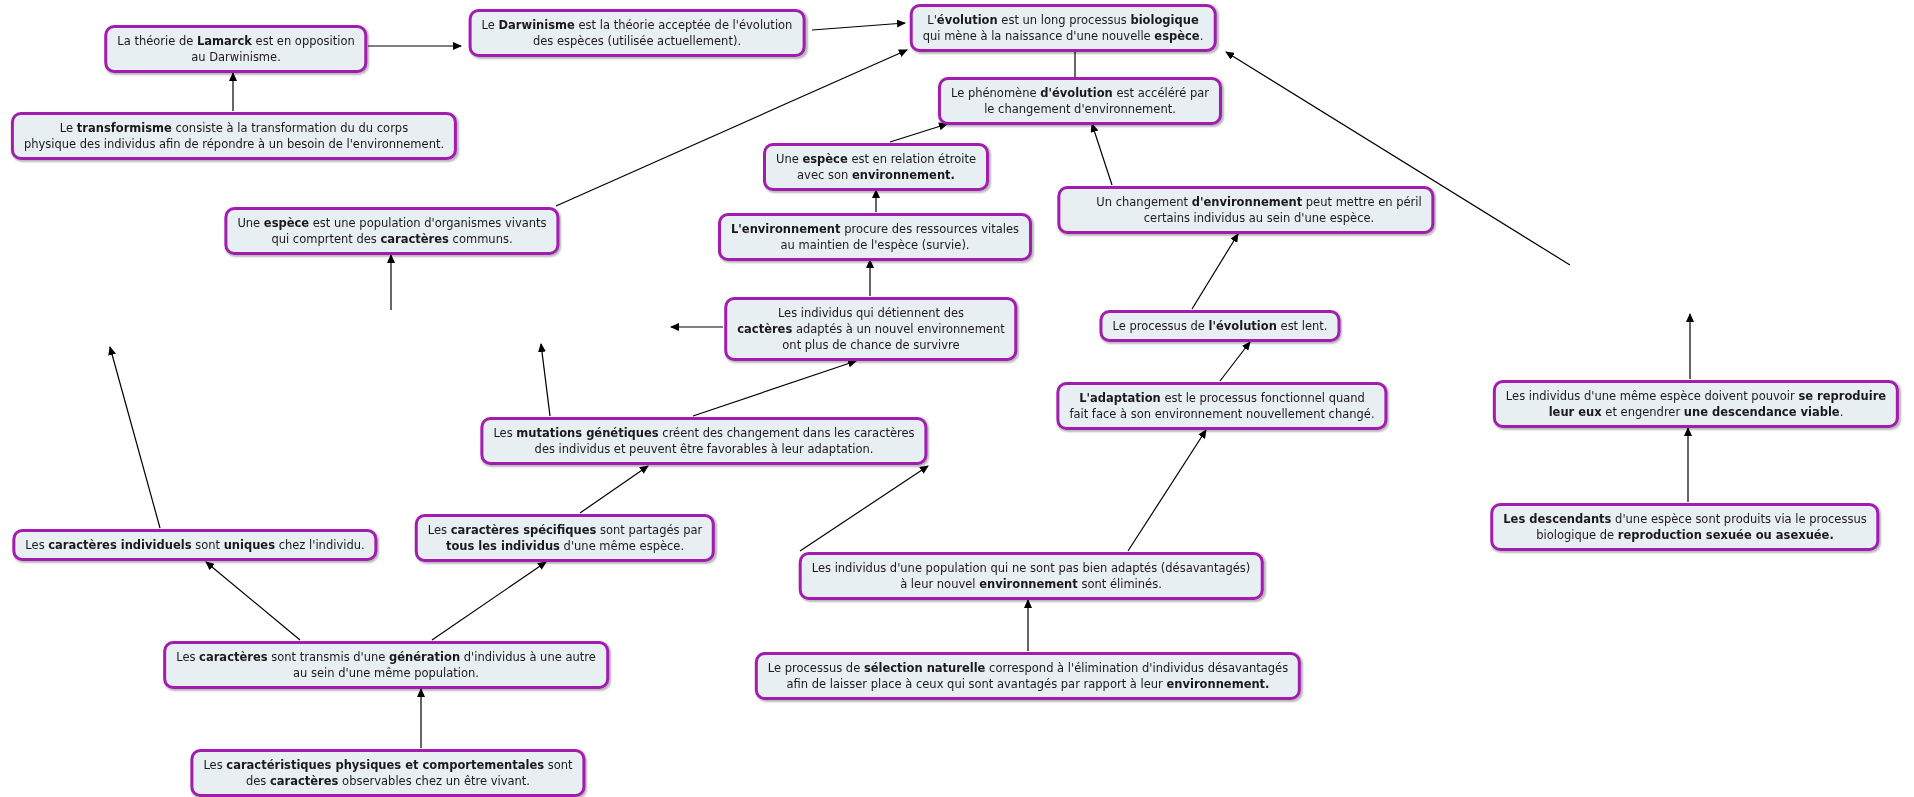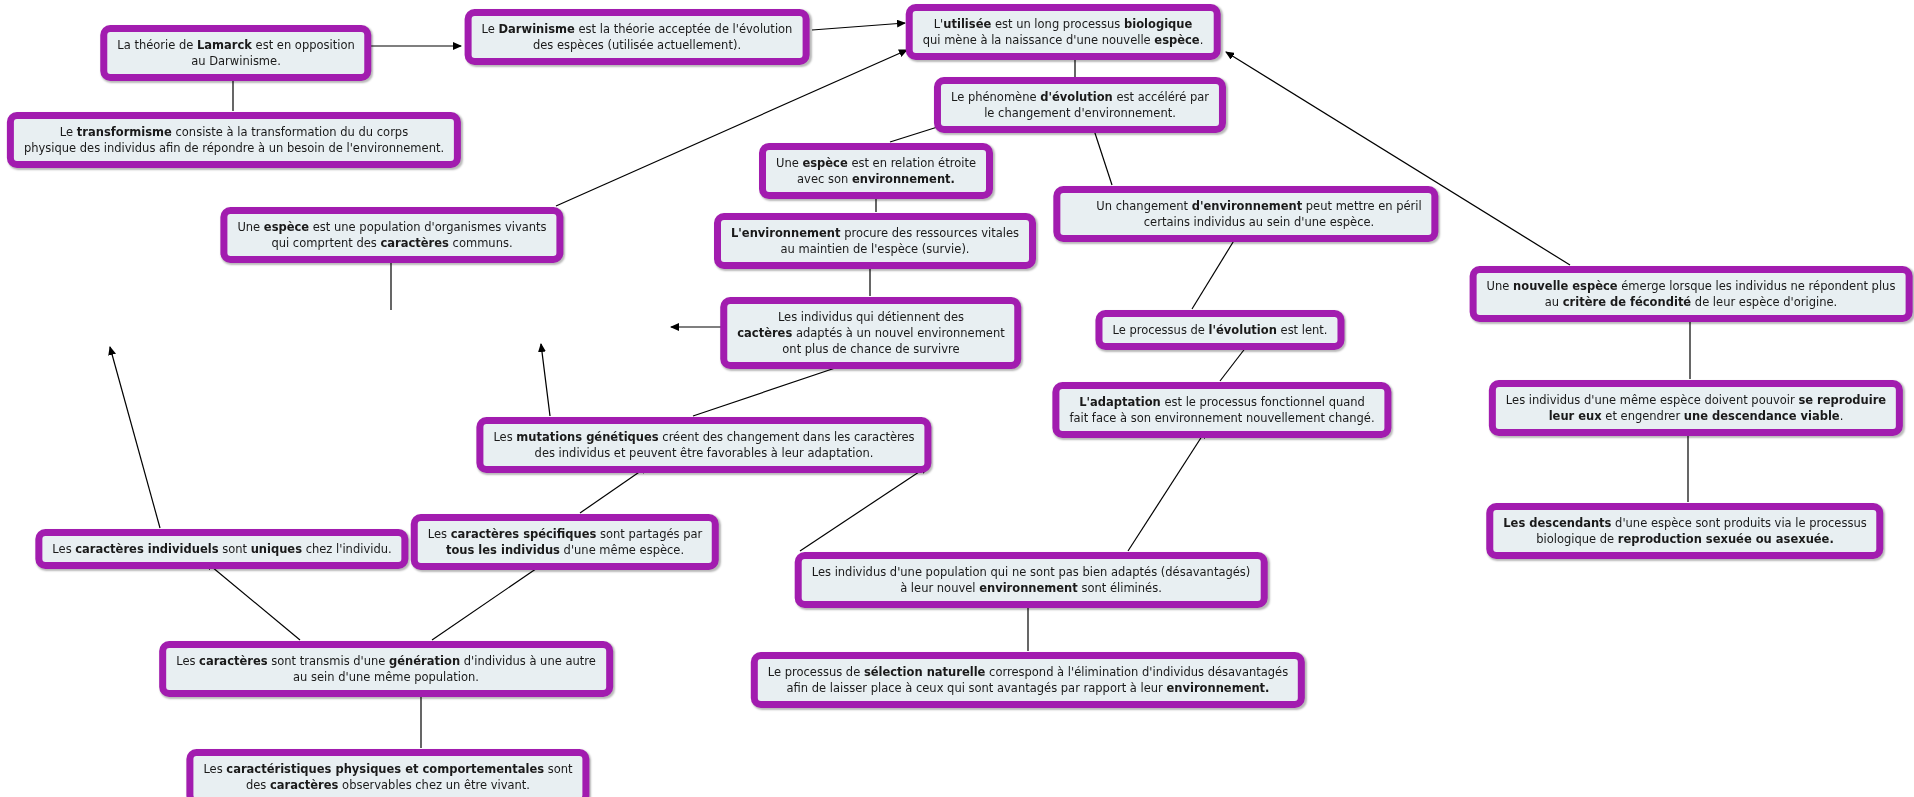--- a/index.html
+++ b/index.html
@@ -25,21 +25,21 @@
   }
   #edge-layer line {
     stroke: #000000;
     stroke-width: 1.2;
   }
   .node {
     position: absolute;
     transform: translateX(-50%);
     box-sizing: border-box;
     background: #e8eff2;
-    border: 7px solid #a21caf;
+    border: 3px solid #a21caf;
     border-radius: 10px;
     box-shadow: 1.5px 1.5px 2px rgba(0,0,0,0.28);
     color: #1a1a1a;
     font-size: 11.5px;
     line-height: 16px;
     padding: 5px 10px;
     text-align: center;
     white-space: pre;
     z-index: 2;
   }
@@ -84,45 +84,43 @@
         <line x1="421" y1="748" x2="421" y2="689" marker-end="url(#arrowhead)"></line>
       </g>
   </svg>
 
 <div class="node" style="left: 236px; top: 25px;"><span>La théorie de </span><b>Lamarck</b><span> est en opposition
 au Darwinisme.</span></div>
     <div class="node" style="left: 234px; top: 112px; border-radius: 10px;"><span>Le </span><b>transformisme</b><span> consiste à la transformation du du corps
 physique des individus afin de répondre à un besoin de l'environnement.</span></div>
     <div class="node" style="left: 637px; top: 9px;"><span>Le </span><b>Darwinisme</b><span> est la théorie acceptée de l'évolution
 des espèces (utilisée actuellement).</span></div>
-    <div class="node" style="left: 1063px; top: 4px;"><span>L'</span><b>utilisée</b><span> est un long processus </span><b>biologique</b><span>
+    <div class="node" style="left: 1063px; top: 4px;"><span>L'</span><b>évolution</b><span> est un long processus </span><b>biologique</b><span>
 qui mène à la naissance d'une nouvelle </span><b>espèce</b><span>.</span></div>
     <div class="node" style="left: 1080px; top: 77px;"><span>Le phénomène </span><b>d'évolution</b><span> est accéléré par
 le changement d'environnement.</span></div>
     <div class="node" style="left: 876px; top: 143px;"><span>Une </span><b>espèce</b><span> est en relation étroite
 avec son </span><b>environnement.</b></div>
     <div class="node" style="left: 875px; top: 213px;"><b>L'environnement</b><span> procure des ressources vitales
 au maintien de l'espèce (survie).</span></div>
     <div class="node" style="left: 1246px; top: 186px; padding-left: 36px;"><span>Un changement </span><b>d'environnement</b><span> peut mettre en péril
 certains individus au sein d'une espèce.</span></div>
     <div class="node" style="left: 392px; top: 207px;"><span>Une </span><b>espèce</b><span> est une population d'organismes vivants
 qui comprtent des </span><b>caractères</b><span> communs.</span></div>
     <div class="node" style="left: 871px; top: 297px;"><span>Les individus qui détiennent des
 </span><b>cactères</b><span> adaptés à un nouvel environnement
 ont plus de chance de survivre</span></div>
     <div class="node" style="left: 1220px; top: 310px;"><span>Le processus de </span><b>l'évolution</b><span> est lent.</span></div>
-    <div class="node" style="left: 1691px; top: 266px;"><span>Une </span><b>nouvelle espèce</b><span> émerge lorsque les individus ne répondent plus
-au </span><b>critère de fécondité</b><span> de leur espèce d'origine.</span></div>
     <div class="node" style="left: 1222px; top: 382px;"><b>L'adaptation</b><span> est le processus fonctionnel quand
 fait face à son environnement nouvellement changé.</span></div>
     <div class="node" style="left: 1696px; top: 380px;"><span>Les individus d'une même espèce doivent pouvoir </span><b>se reproduire</b><span>
 </span><b>leur eux</b><span> et engendrer </span><b>une descendance viable</b><span>.</span></div>
     <div class="node" style="left: 704px; top: 417px;"><span>Les </span><b>mutations génétiques</b><span> créent des changement dans les caractères
 des individus et peuvent être favorables à leur adaptation.</span></div>
-    <div class="node" style="left: 195px; top: 529px; margin-left: 27px;"><span>Les </span><b>caractères individuels</b><span> sont </span><b>uniques</b><span> chez l'individu.</span></div>
+    <div class="node" style="left: 195px; top: 529px;"><span>Les </span><b>caractères individuels</b><span> sont </span><b>uniques</b><span> chez l'individu.</span></div>
     <div class="node" style="left: 565px; top: 514px;"><span>Les </span><b>caractères spécifiques</b><span> sont partagés par
 </span><b>tous les individus</b><span> d'une même espèce.</span></div>
     <div class="node" style="left: 1685px; top: 503px;"><b>Les descendants</b><span> d'une espèce sont produits via le processus
 biologique de </span><b>reproduction sexuée ou asexuée.</b></div>
     <div class="node" style="left: 1031px; top: 552px;"><span>Les individus d'une population qui ne sont pas bien adaptés (désavantagés)
 à leur nouvel </span><b>environnement</b><span> sont éliminés.</span></div>
     <div class="node" style="left: 386px; top: 641px;"><span>Les </span><b>caractères</b><span> sont transmis d'une </span><b>génération</b><span> d'individus à une autre
 au sein d'une même population.</span></div>
     <div class="node" style="left: 1028px; top: 652px;"><span>Le processus de </span><b>sélection naturelle</b><span> correspond à l'élimination d'individus désavantagés
 afin de laisser place à ceux qui sont avantagés par rapport à leur </span><b>environnement.</b></div>

